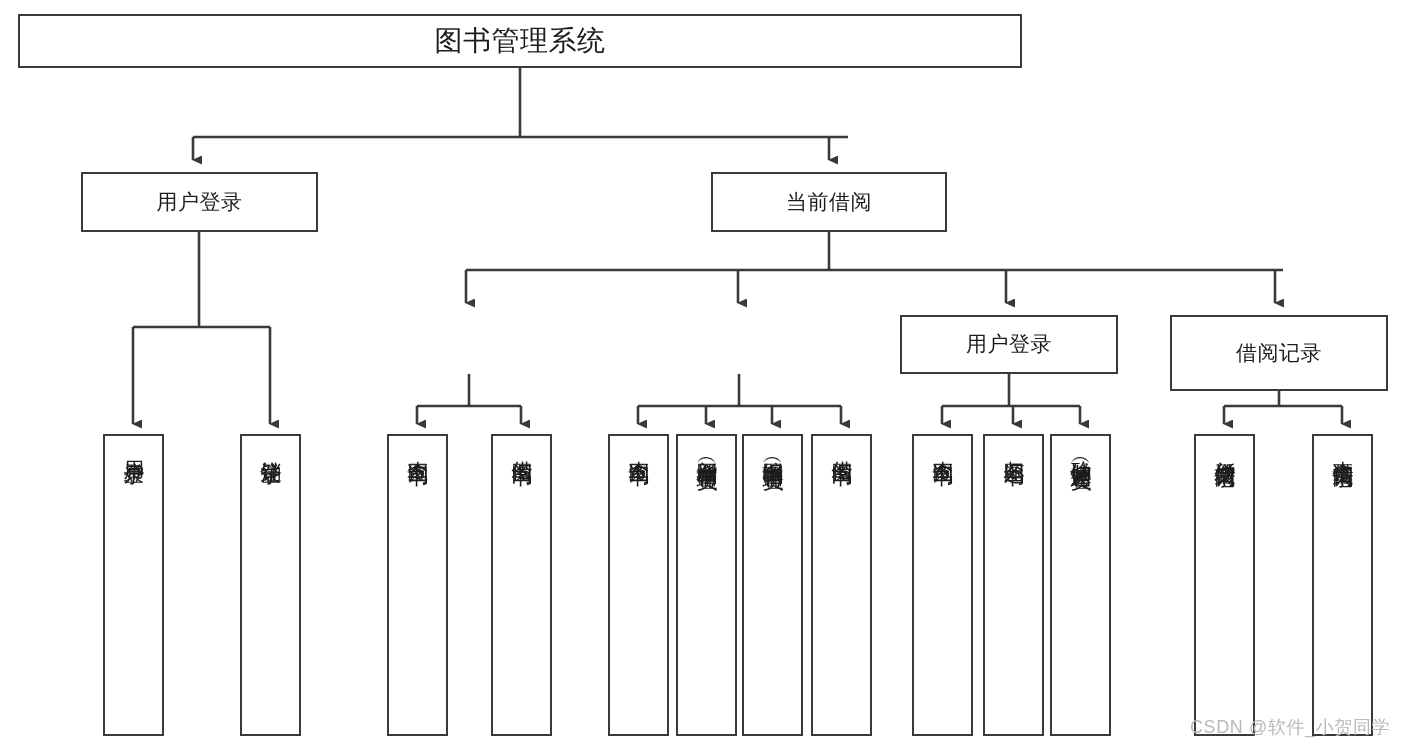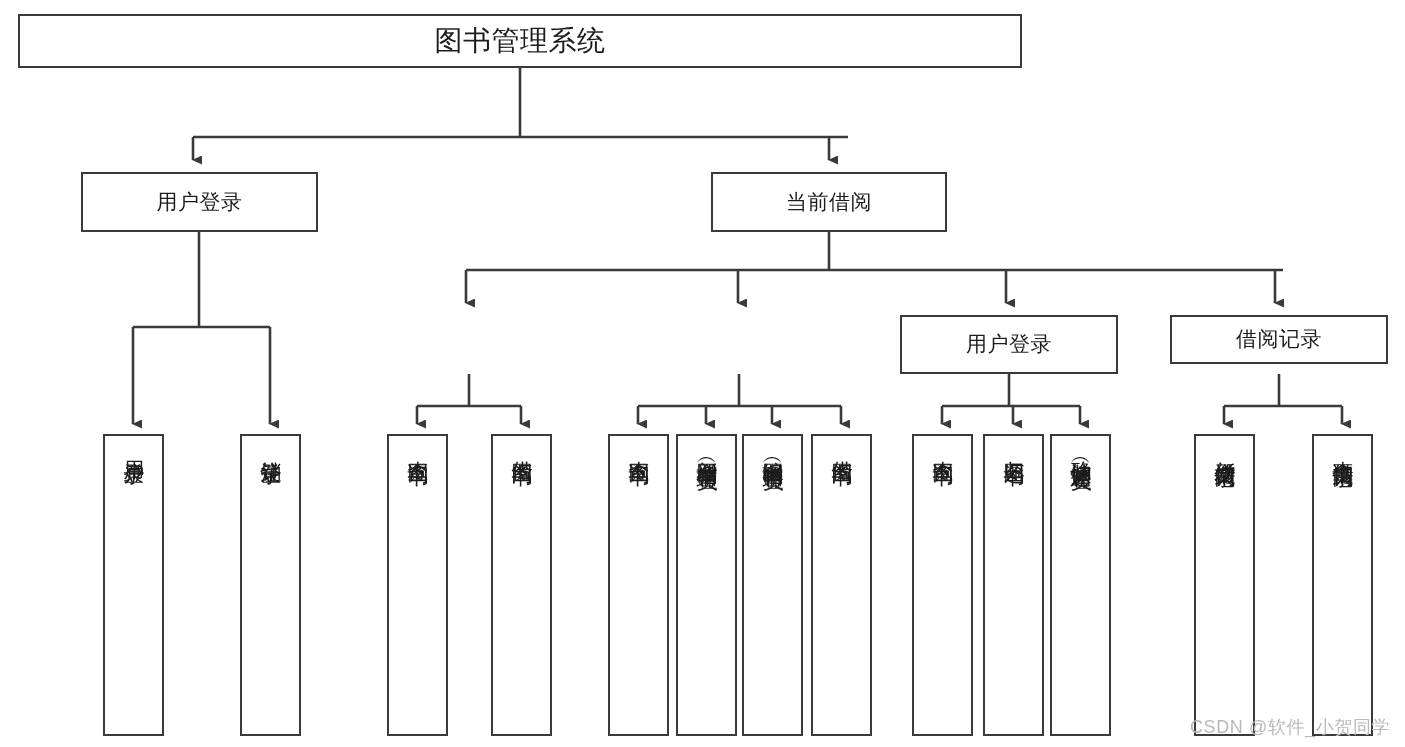--- a/index.html
+++ b/index.html
@@ -137,21 +137,21 @@
   <div class="node" style="left:711px; top:172px; width:236px; height:60px;">
     <span class="node-label">当前借阅</span>
   </div>
 
 
 
   <div class="node" style="left:900px; top:315px; width:218px; height:59px;">
     <span class="node-label">用户登录</span>
   </div>
 
-  <div class="node" style="left:1170px; top:315px; width:218px; height:49px;">
+  <div class="node" style="left:1170px; top:315px; width:218px; height:76px;">
     <span class="node-label">借阅记录</span>
   </div>
 
   <div class="node leaf" style="left:103px; top:434px; width:61px; height:302px;">
     <span class="node-label">用户登录</span>
   </div>
 
   <div class="node leaf" style="left:240px; top:434px; width:61px; height:302px;">
     <span class="node-label">注销登录</span>
   </div>

